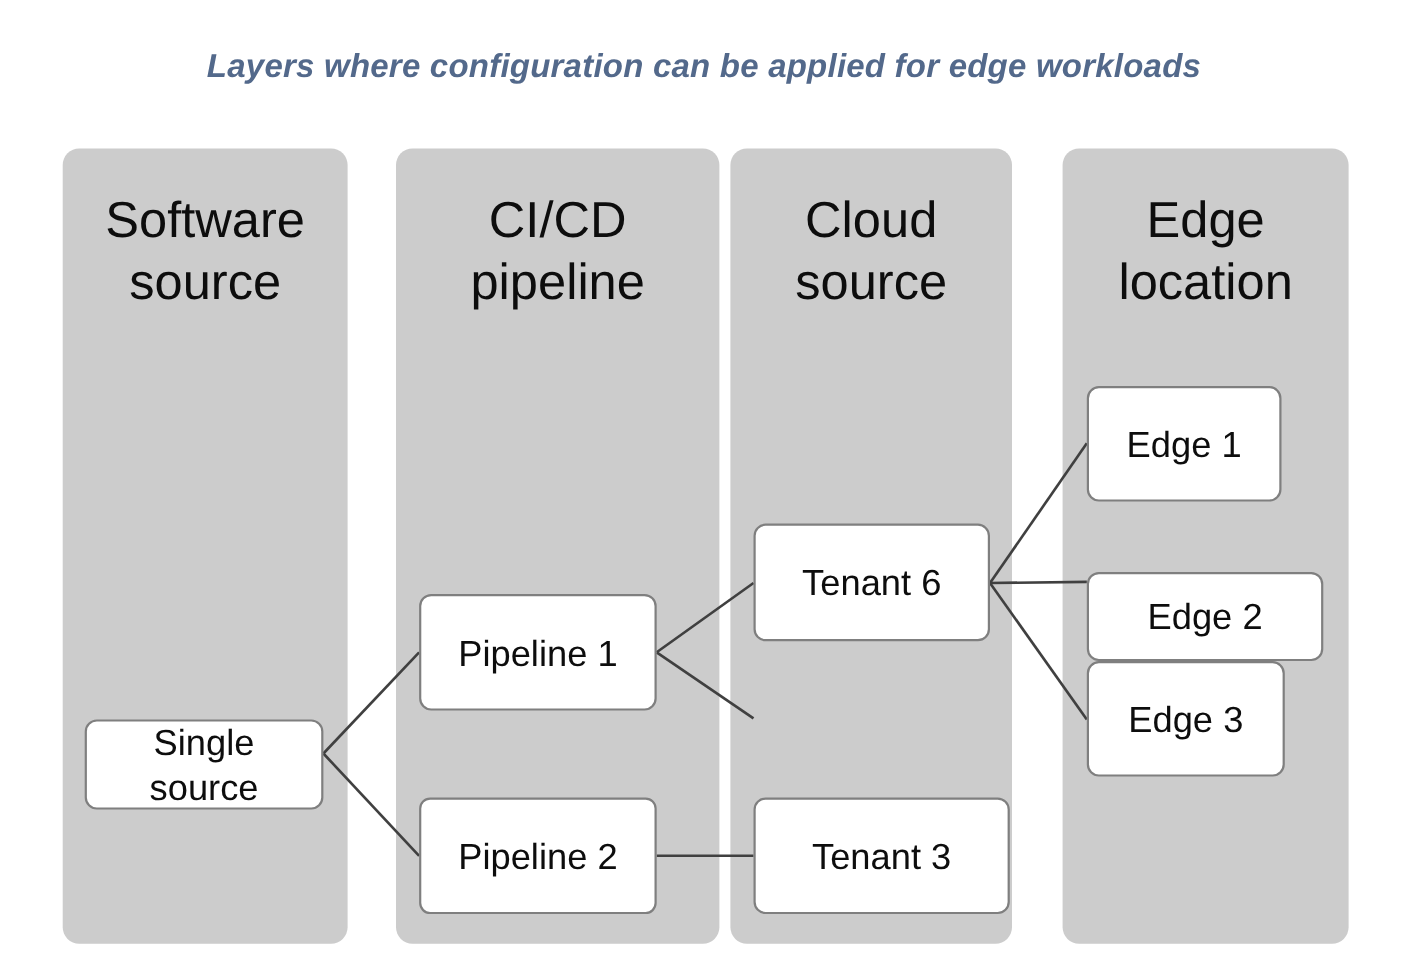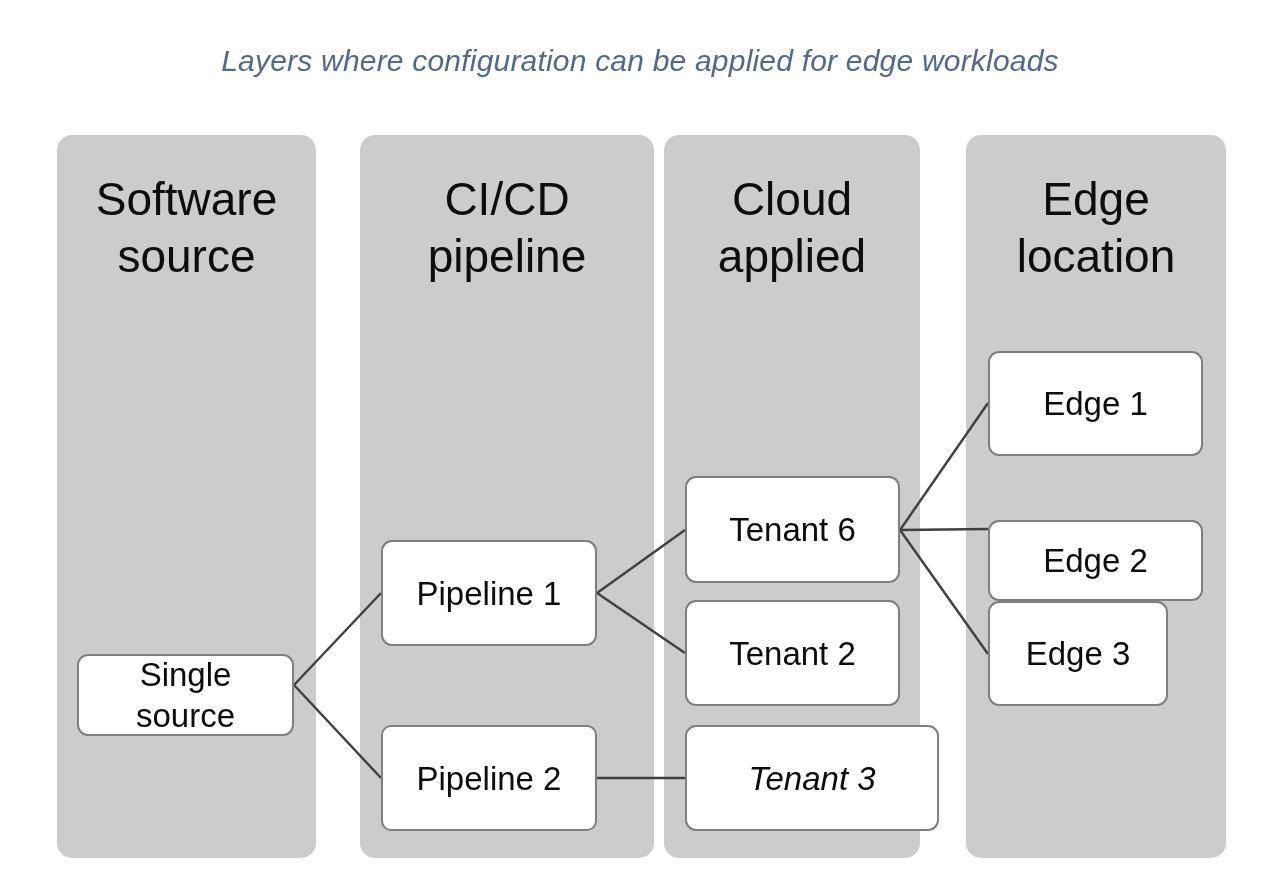--- a/index.html
+++ b/index.html
@@ -22,21 +22,21 @@
   }
 
   
   #diagram-title {
     position: absolute;
     left: 0;
     top: 42px;
     width: 1280px;
     text-align: center;
     font-style: italic;
-    font-weight: normal;
+    font-weight: bold;
     font-size: 30px;
     line-height: 38px;
     letter-spacing: 0.2px;
     color: #53698b;
     white-space: nowrap;
   }
 
   
   .lane {
     position: absolute;
@@ -92,43 +92,43 @@
     line-height: 41px;
     color: #0d0d0d;
     white-space: pre-line;
   }
 
   #node-single-source { left: 77px;  top: 654px; width: 217px; height: 82px; }
   #node-pipeline-1    { left: 381px; top: 540px; width: 216px; height: 106px; }
   #node-pipeline-2    { left: 381px; top: 725px; width: 216px; height: 106px; border-radius: 10px; }
   #node-tenant-1      { left: 685px; top: 476px; width: 215px; height: 107px; }
   #node-tenant-2      { left: 685px; top: 600px; width: 215px; height: 106px; }
-  #node-tenant-3      { left: 685px; top: 725px; width: 254px; height: 106px; font-style: italic; }
-  #node-edge-1        { left: 988px; top: 351px; width: 215px; height: 105px; }
+  #node-tenant-3      { left: 685px; top: 725px; width: 233px; height: 106px; }
+  #node-edge-1        { left: 988px; top: 351px; width: 177px; height: 105px; }
   #node-edge-2        { left: 988px; top: 475px; width: 215px; height: 81px; margin-top: 45px; }
   #node-edge-3        { left: 988px; top: 601px; width: 180px; height: 105px; }
 </style>
 </head>
 <body>
 
 <div id="canvas">
 
   <div id="diagram-title">Layers where configuration can be applied for edge workloads</div>
 
   <div class="lane" id="lane-software">
     <div class="lane-header">Software
 source</div>
   </div>
   <div class="lane" id="lane-cicd">
     <div class="lane-header">CI/CD
 pipeline</div>
   </div>
   <div class="lane" id="lane-cloud">
     <div class="lane-header">Cloud
-applied</div>
+source</div>
   </div>
   <div class="lane" id="lane-edge">
     <div class="lane-header">Edge
 location</div>
   </div>
 
   <svg id="connectors" viewBox="0 0 1280 880" width="1280" height="880" xmlns="http://www.w3.org/2000/svg">
       <line x1="294" y1="685" x2="381" y2="593"></line>
       <line x1="294" y1="685" x2="381" y2="778"></line>
       <line x1="597" y1="593" x2="685" y2="530"></line>
@@ -145,23 +145,20 @@
   </div>
   <div class="node" id="node-pipeline-1">
     <span>Pipeline 1</span>
   </div>
   <div class="node" id="node-pipeline-2">
     <span>Pipeline 2</span>
   </div>
   <div class="node" id="node-tenant-1">
     <span>Tenant 6</span>
   </div>
-  <div class="node" id="node-tenant-2">
-    <span>Tenant 2</span>
-  </div>
   <div class="node" id="node-tenant-3">
     <span>Tenant 3</span>
   </div>
   <div class="node" id="node-edge-1">
     <span>Edge 1</span>
   </div>
   <div class="node" id="node-edge-2">
     <span>Edge 2</span>
   </div>
   <div class="node" id="node-edge-3">

